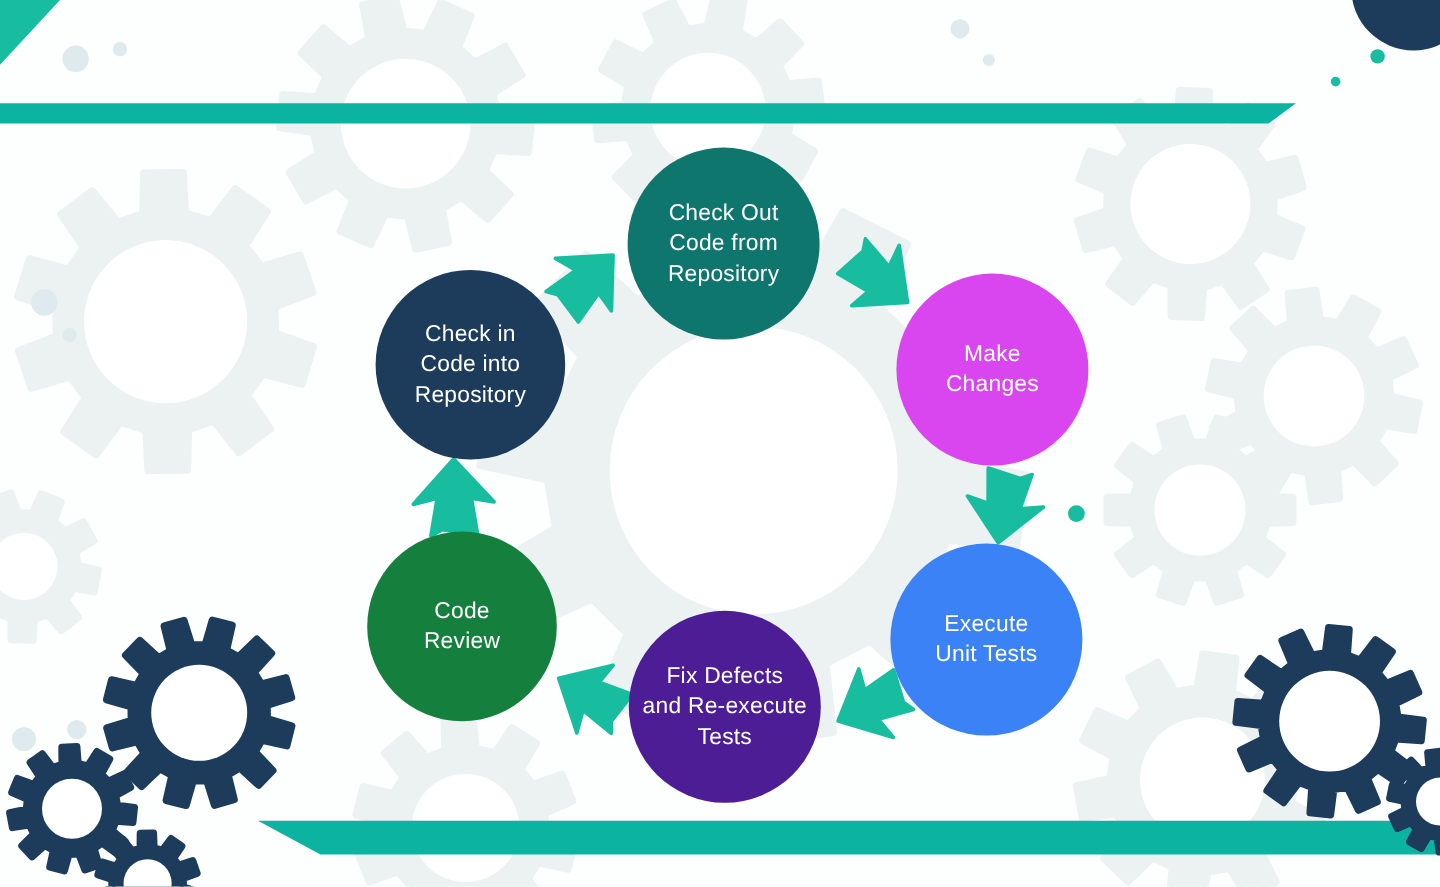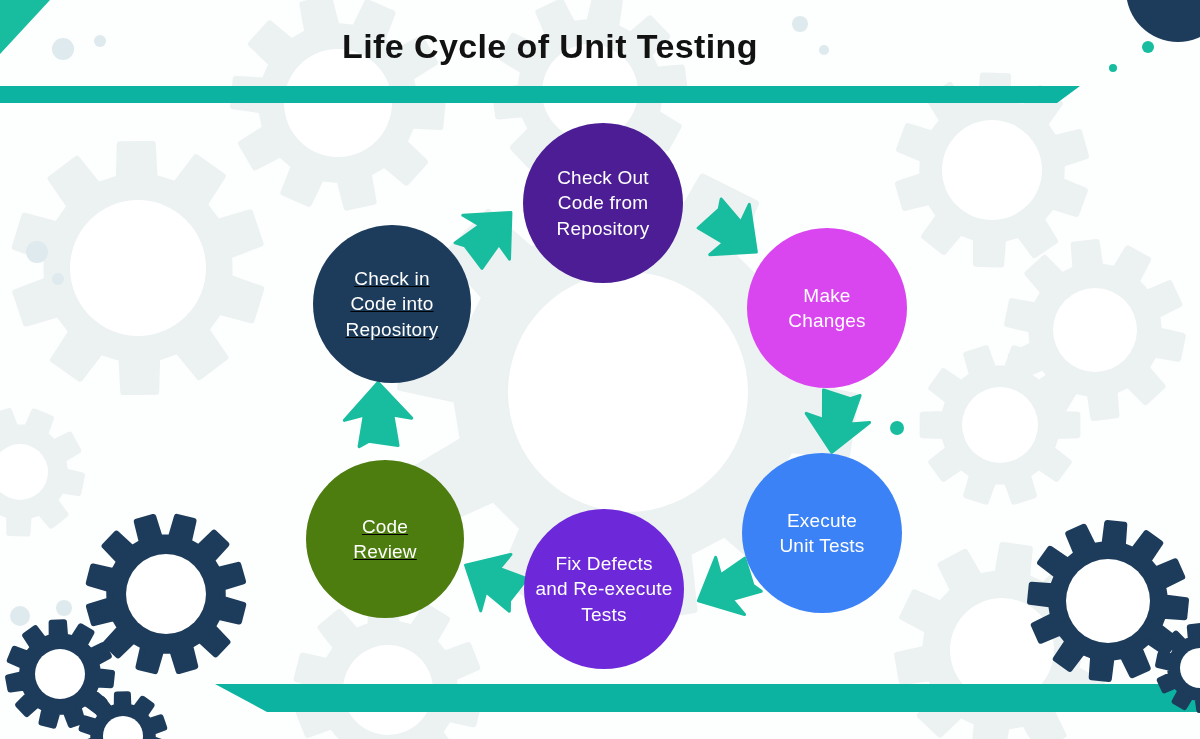--- a/index.html
+++ b/index.html
@@ -109,43 +109,42 @@
       </g>
       <g>
         <path d="M1186.0,600.2 L1184.3,617.3 L1163.1,615.8 L1159.0,626.4 L1175.9,639.3 L1165.9,653.2 L1148.3,641.3 L1139.5,648.5 L1147.7,668.2 L1132.1,675.2 L1122.7,656.1 L1111.5,657.9 L1108.8,679.0 L1091.7,677.3 L1093.2,656.1 L1082.6,652.0 L1069.7,668.9 L1055.8,658.9 L1067.7,641.3 L1060.5,632.5 L1040.8,640.7 L1033.8,625.1 L1052.9,615.7 L1051.1,604.5 L1030.0,601.8 L1031.7,584.7 L1052.9,586.2 L1057.0,575.6 L1040.1,562.7 L1050.1,548.8 L1067.7,560.7 L1076.5,553.5 L1068.3,533.8 L1083.9,526.8 L1093.3,545.9 L1104.5,544.1 L1107.2,523.0 L1124.3,524.7 L1122.8,545.9 L1133.4,550.0 L1146.3,533.1 L1160.2,543.1 L1148.3,560.7 L1155.5,569.5 L1175.2,561.3 L1182.2,576.9 L1163.1,586.3 L1164.9,597.5 Z" fill="#1d3c5b" stroke="#1d3c5b" stroke-width="6" stroke-linejoin="round"></path>
         <circle cx="1108" cy="601" r="42" fill="#ffffff"></circle>
       </g>
       <g>
         <path d="M1241.9,670.9 L1239.7,681.7 L1227.7,679.5 L1224.2,685.8 L1232.2,694.9 L1224.1,702.4 L1215.6,693.6 L1209.1,696.6 L1210.2,708.7 L1199.3,710.0 L1197.6,697.9 L1190.6,696.5 L1184.3,707.0 L1174.7,701.5 L1180.5,690.8 L1175.6,685.5 L1164.4,690.3 L1159.8,680.3 L1170.8,674.9 L1170.0,667.8 L1158.1,665.1 L1160.3,654.3 L1172.3,656.5 L1175.8,650.2 L1167.8,641.1 L1175.9,633.6 L1184.4,642.4 L1190.9,639.4 L1189.8,627.3 L1200.7,626.0 L1202.4,638.1 L1209.4,639.5 L1215.7,629.0 L1225.3,634.5 L1219.5,645.2 L1224.4,650.5 L1235.6,645.7 L1240.2,655.7 L1229.2,661.1 L1230.0,668.2 Z" fill="#1d3c5b" stroke="#1d3c5b" stroke-width="6" stroke-linejoin="round"></path>
         <circle cx="1200" cy="668" r="20" fill="#ffffff"></circle>
       </g>
     </svg>
-  <div class="title" style="color: rgb(18, 18, 18);">Life Cycle of Unit Testing</div>
   <div>
-      <div class="node" style="left: 523px; top: 123px; width: 160px; height: 160px; background: #4c1d95;">
+      <div class="node" style="left: 523px; top: 123px; width: 160px; height: 160px; background: #0f766e;">
         <span style="color: rgb(255, 255, 255);">Check Out
 Code from
 Repository</span>
       </div>
       <div class="node" style="left: 747px; top: 228px; width: 160px; height: 160px; background: #d946ef;">
         <span style="color: rgb(255, 255, 255);">Make
 Changes</span>
       </div>
       <div class="node" style="left: 742px; top: 453px; width: 160px; height: 160px; background: #3b82f6;">
         <span style="color: rgb(255, 255, 255);">Execute
 Unit Tests</span>
       </div>
-      <div class="node" style="left: 524px; top: 509px; width: 160px; height: 160px; background: #6d28d9;">
+      <div class="node" style="left: 524px; top: 509px; width: 160px; height: 160px; background: #4c1d95;">
         <span style="color: rgb(255, 255, 255);">Fix Defects
 and Re-execute
 Tests</span>
       </div>
-      <div class="node" style="left: 306px; top: 460px; width: 158px; height: 158px; background: #4d7c0f; text-decoration: underline;">
+      <div class="node" style="left: 306px; top: 443px; width: 158px; height: 158px; background: #15803d;">
         <span style="color: rgb(255, 255, 255);">Code
 Review</span>
       </div>
-      <div class="node" style="left: 313px; top: 225px; width: 158px; height: 158px; background: rgb(29, 60, 91); text-decoration: underline;">
+      <div class="node" style="left: 313px; top: 225px; width: 158px; height: 158px; background: rgb(29, 60, 91);">
         <span style="color: rgb(255, 255, 255);">Check in
 Code into
 Repository</span>
       </div>
     </div>
 </div>
 
 </body></html>

